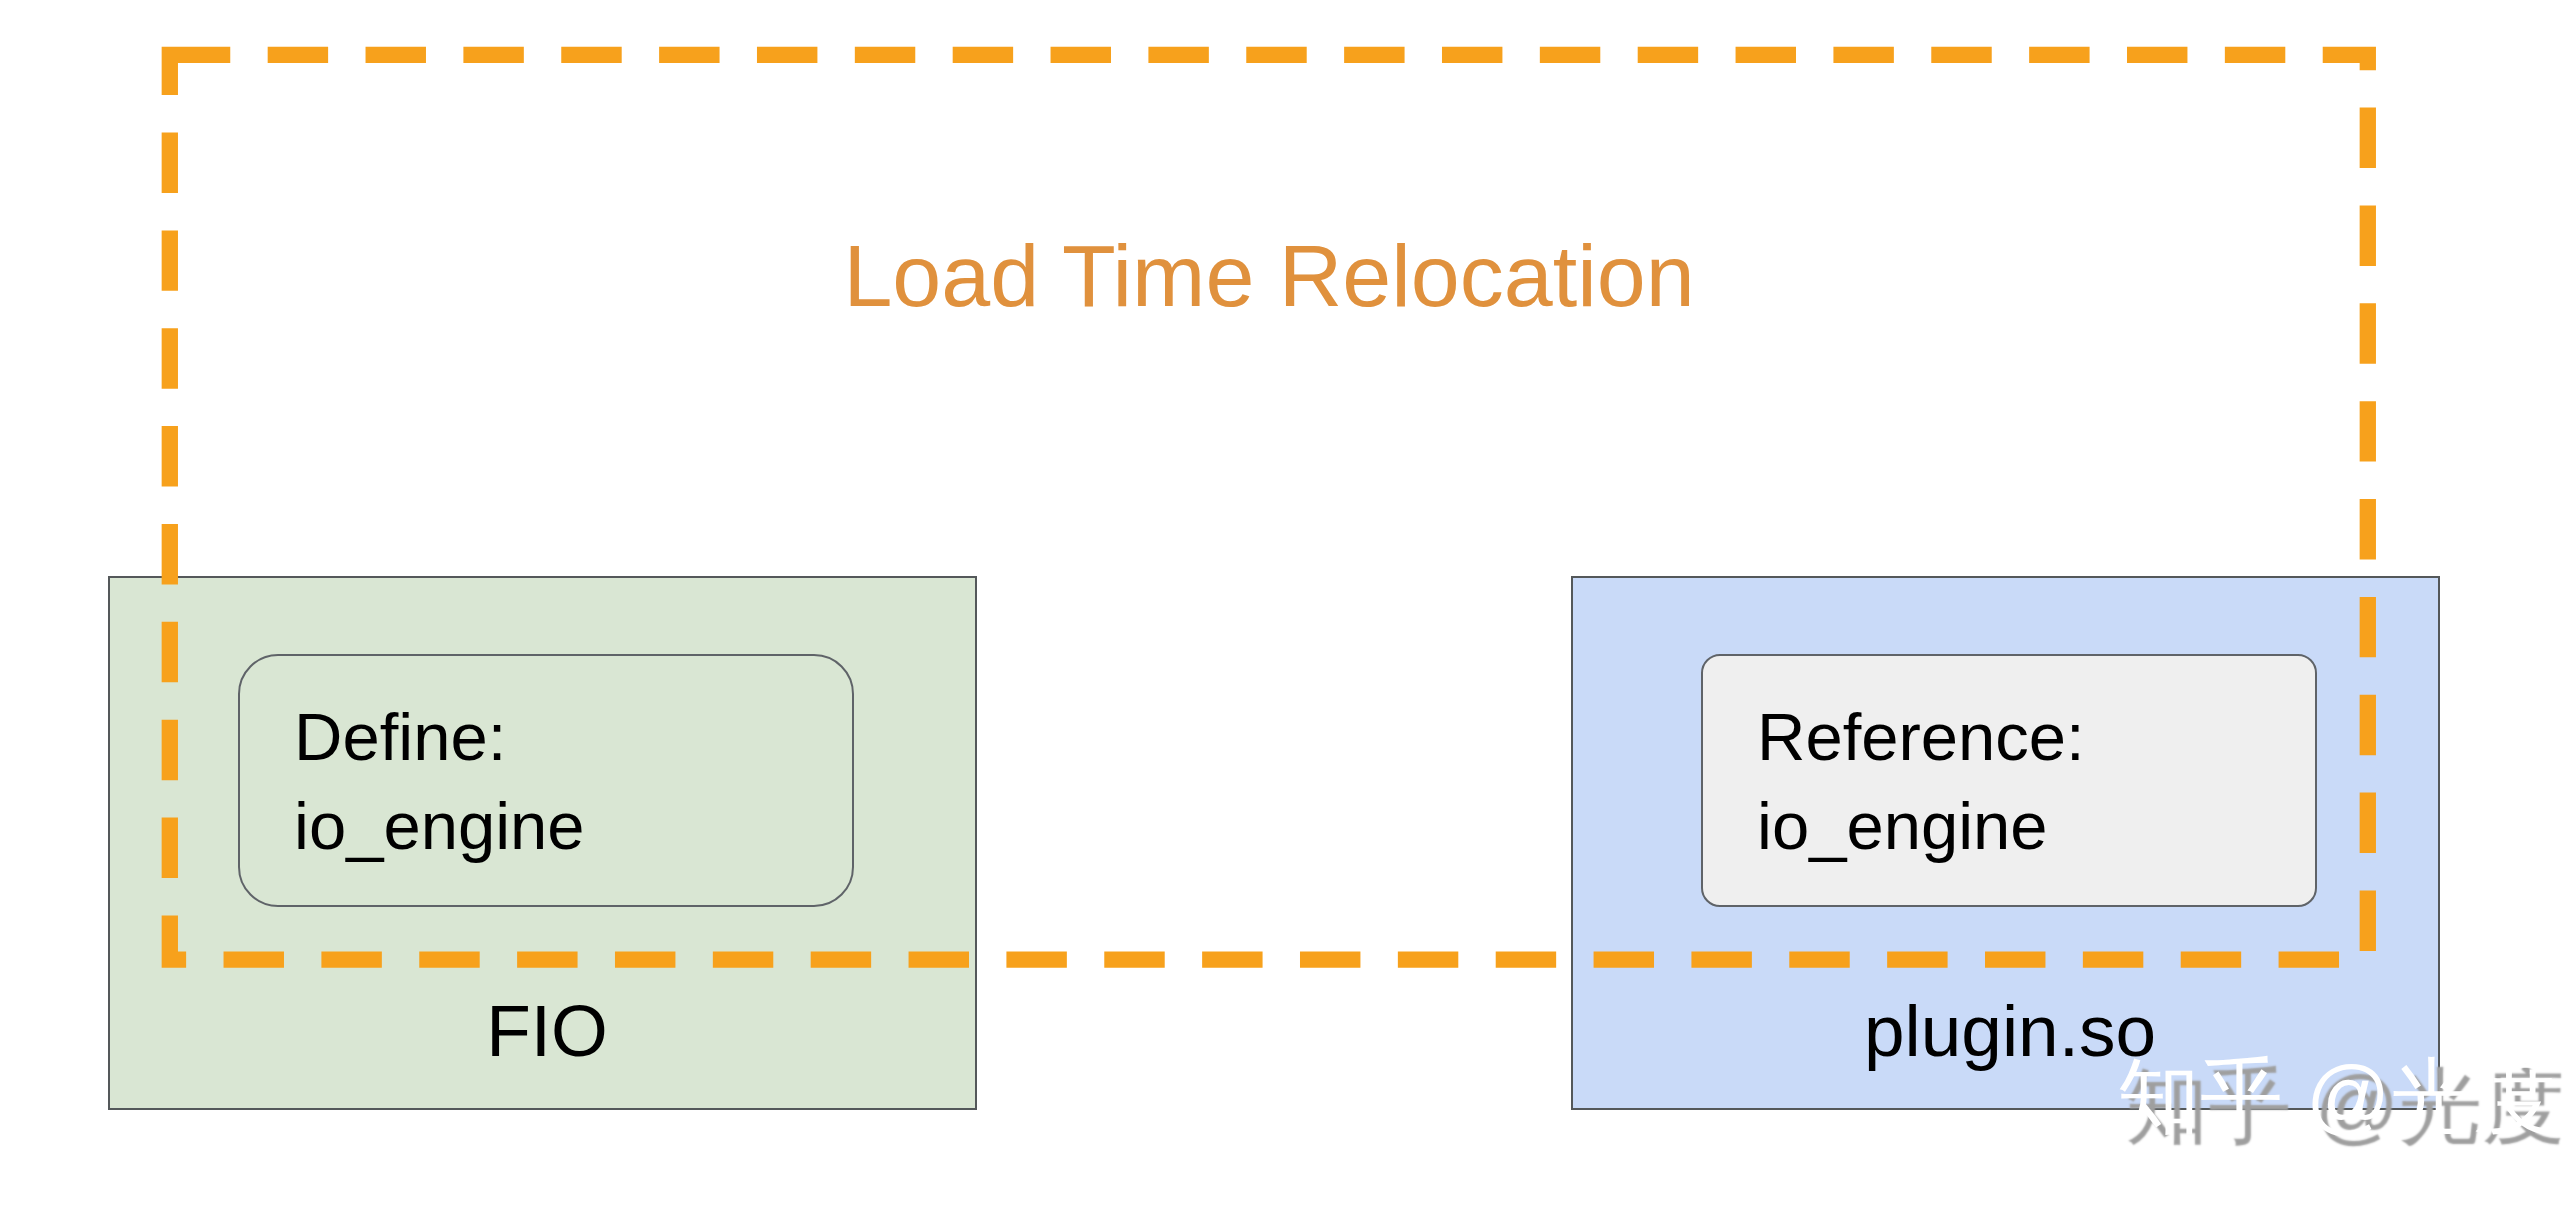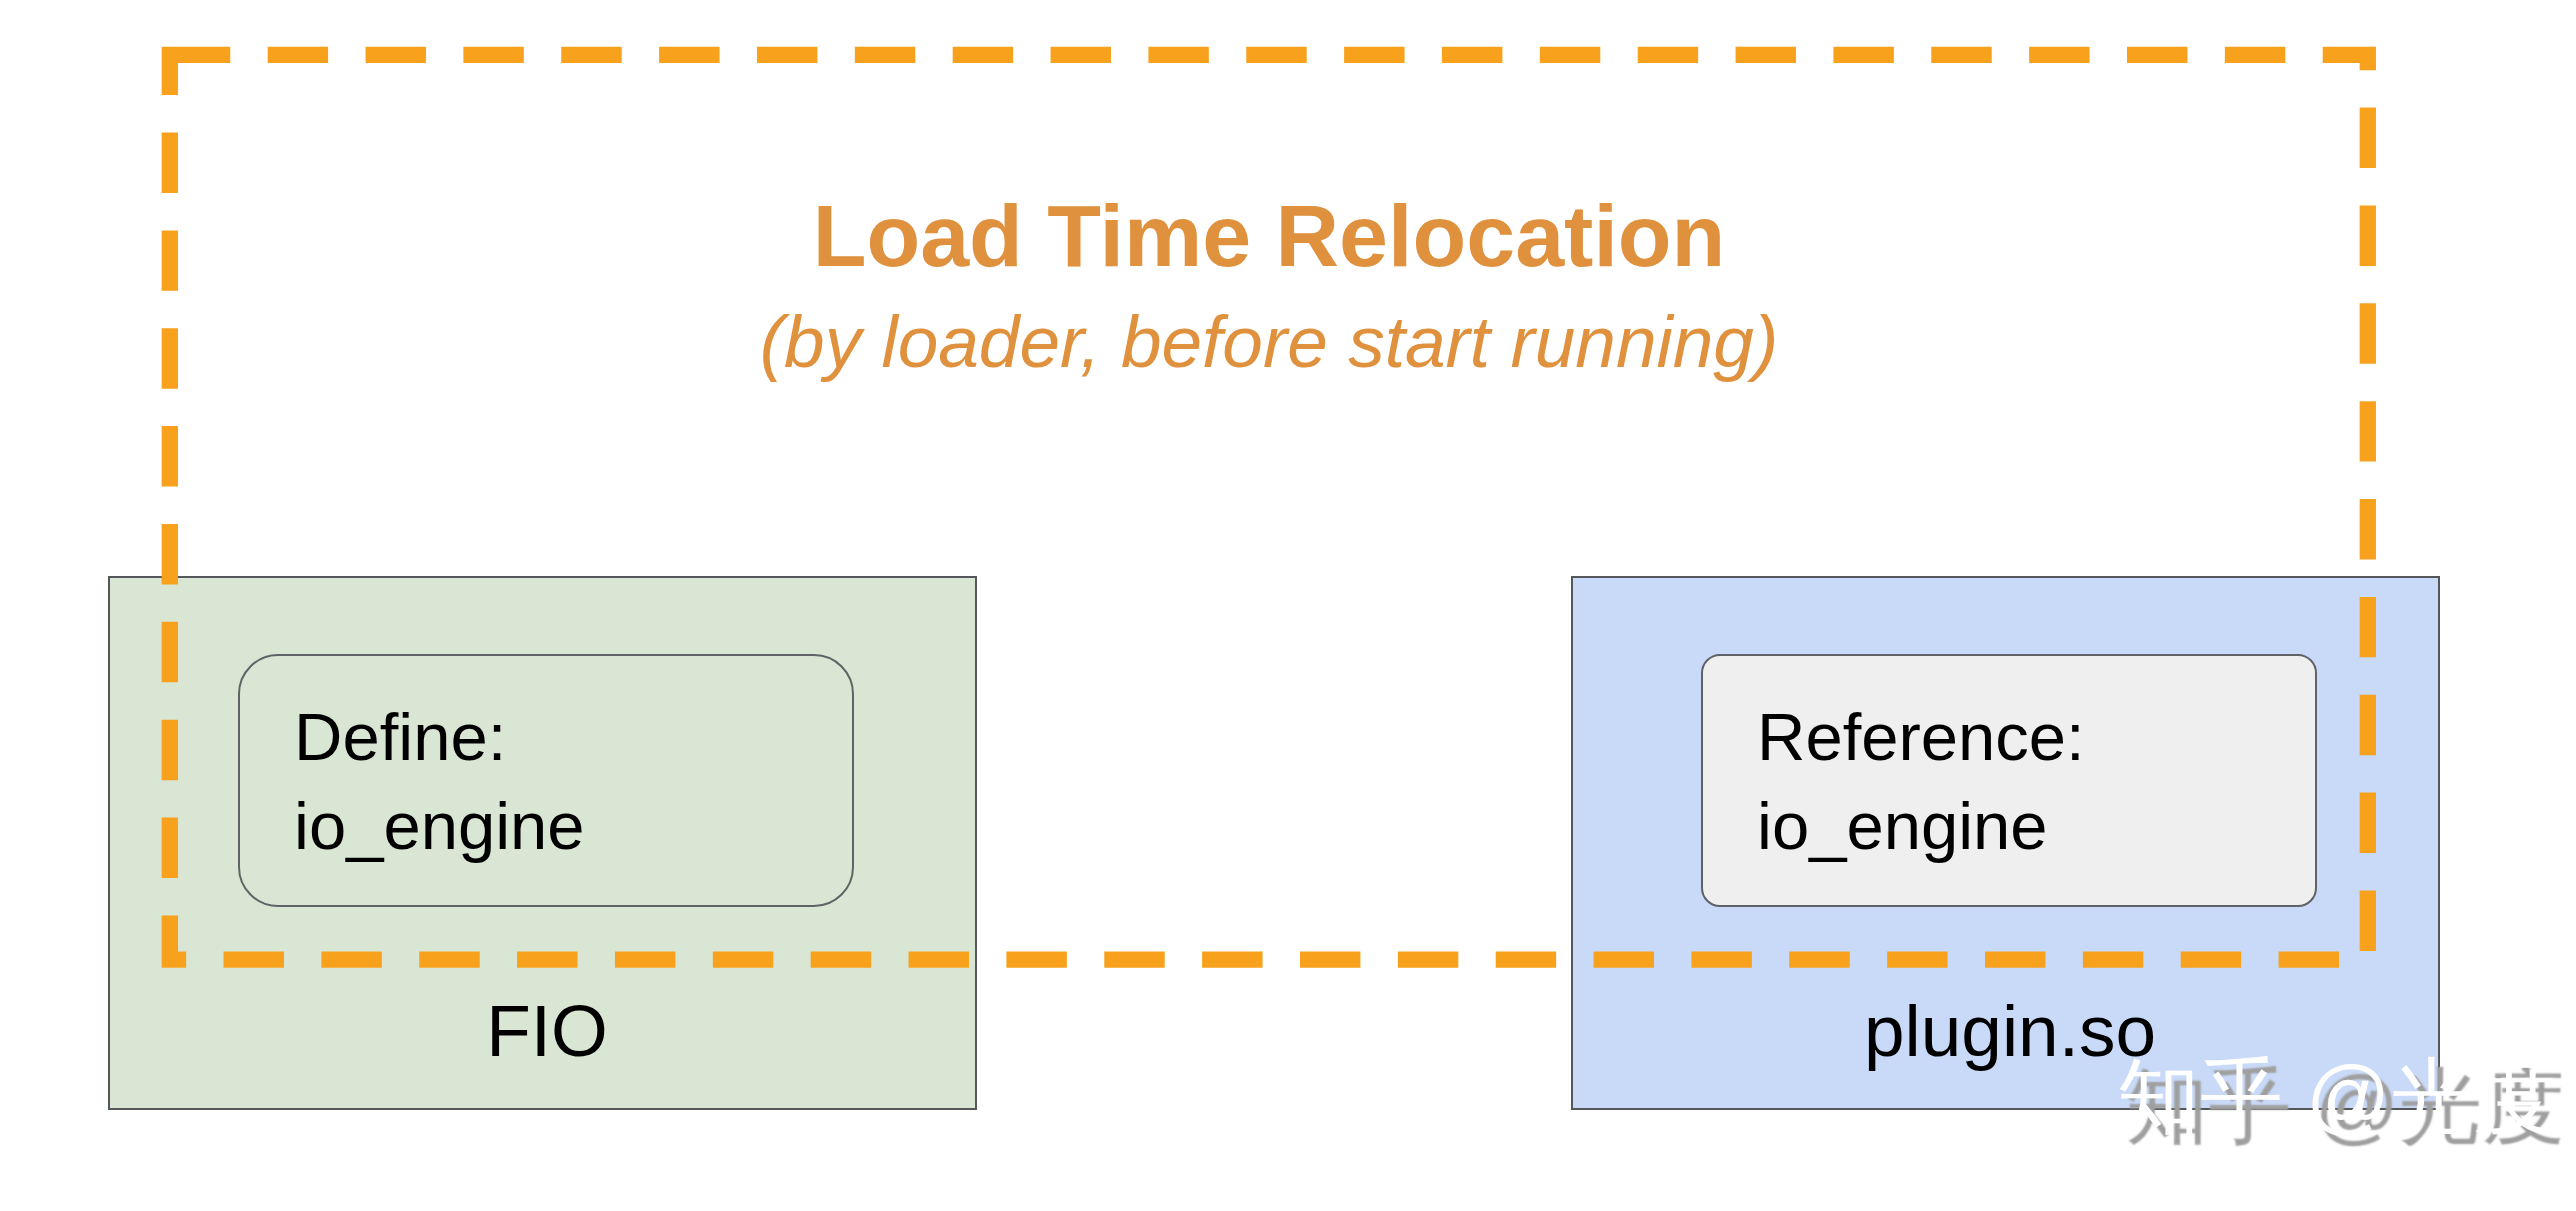--- a/index.html
+++ b/index.html
@@ -81,22 +81,23 @@
   .header {
     position: absolute;
     left: 170px;
     top: 186px;
     width: 2198px;
     text-align: center;
     color: var(--title-orange, #e0913d);
   }
   .title {
     font-size: 88px;
-    font-weight: bold;
+    font-weight: normal;
     line-height: 100px;
+    margin-top: 40px;
   }
   .subtitle {
     font-size: 73px;
     font-style: italic;
     line-height: 86px;
     margin-top: 13.4px;
   }
 
   
   .watermark {
@@ -131,19 +132,18 @@
     </div>
     <div class="box-label">plugin.so</div>
   </div>
 
   <svg class="dashed-overlay" width="2576" height="1212" viewBox="0 0 2685 1263" aria-hidden="true">
     <rect x="177" y="57" width="2291" height="943"></rect>
   </svg>
 
   <div class="header">
     <div class="title">Load Time Relocation</div>
-    <div class="subtitle">(by loader, before start running)</div>
   </div>
 
   <div class="watermark">知乎 @光度</div>
 
 </div>
 
 
 </body></html>

